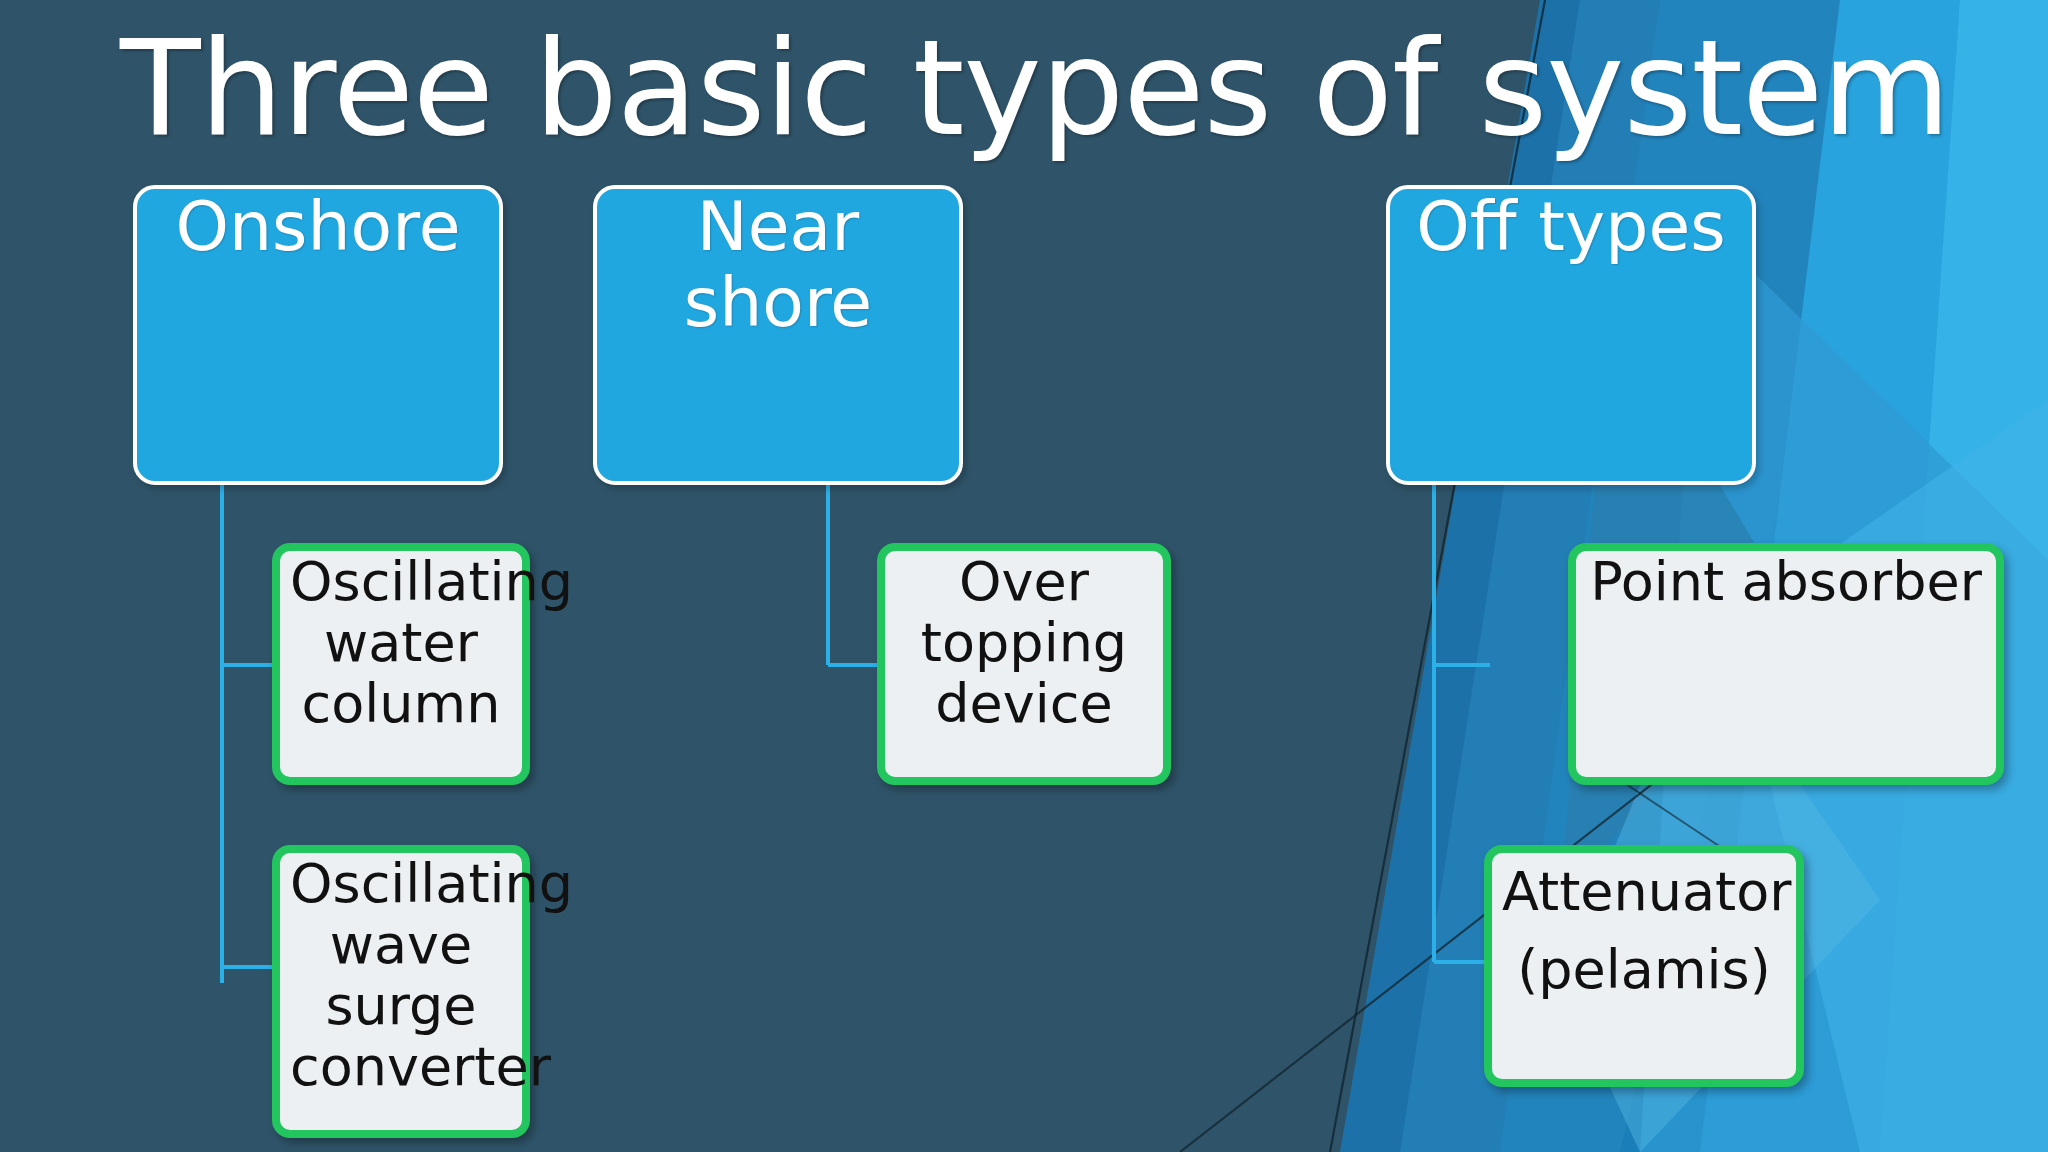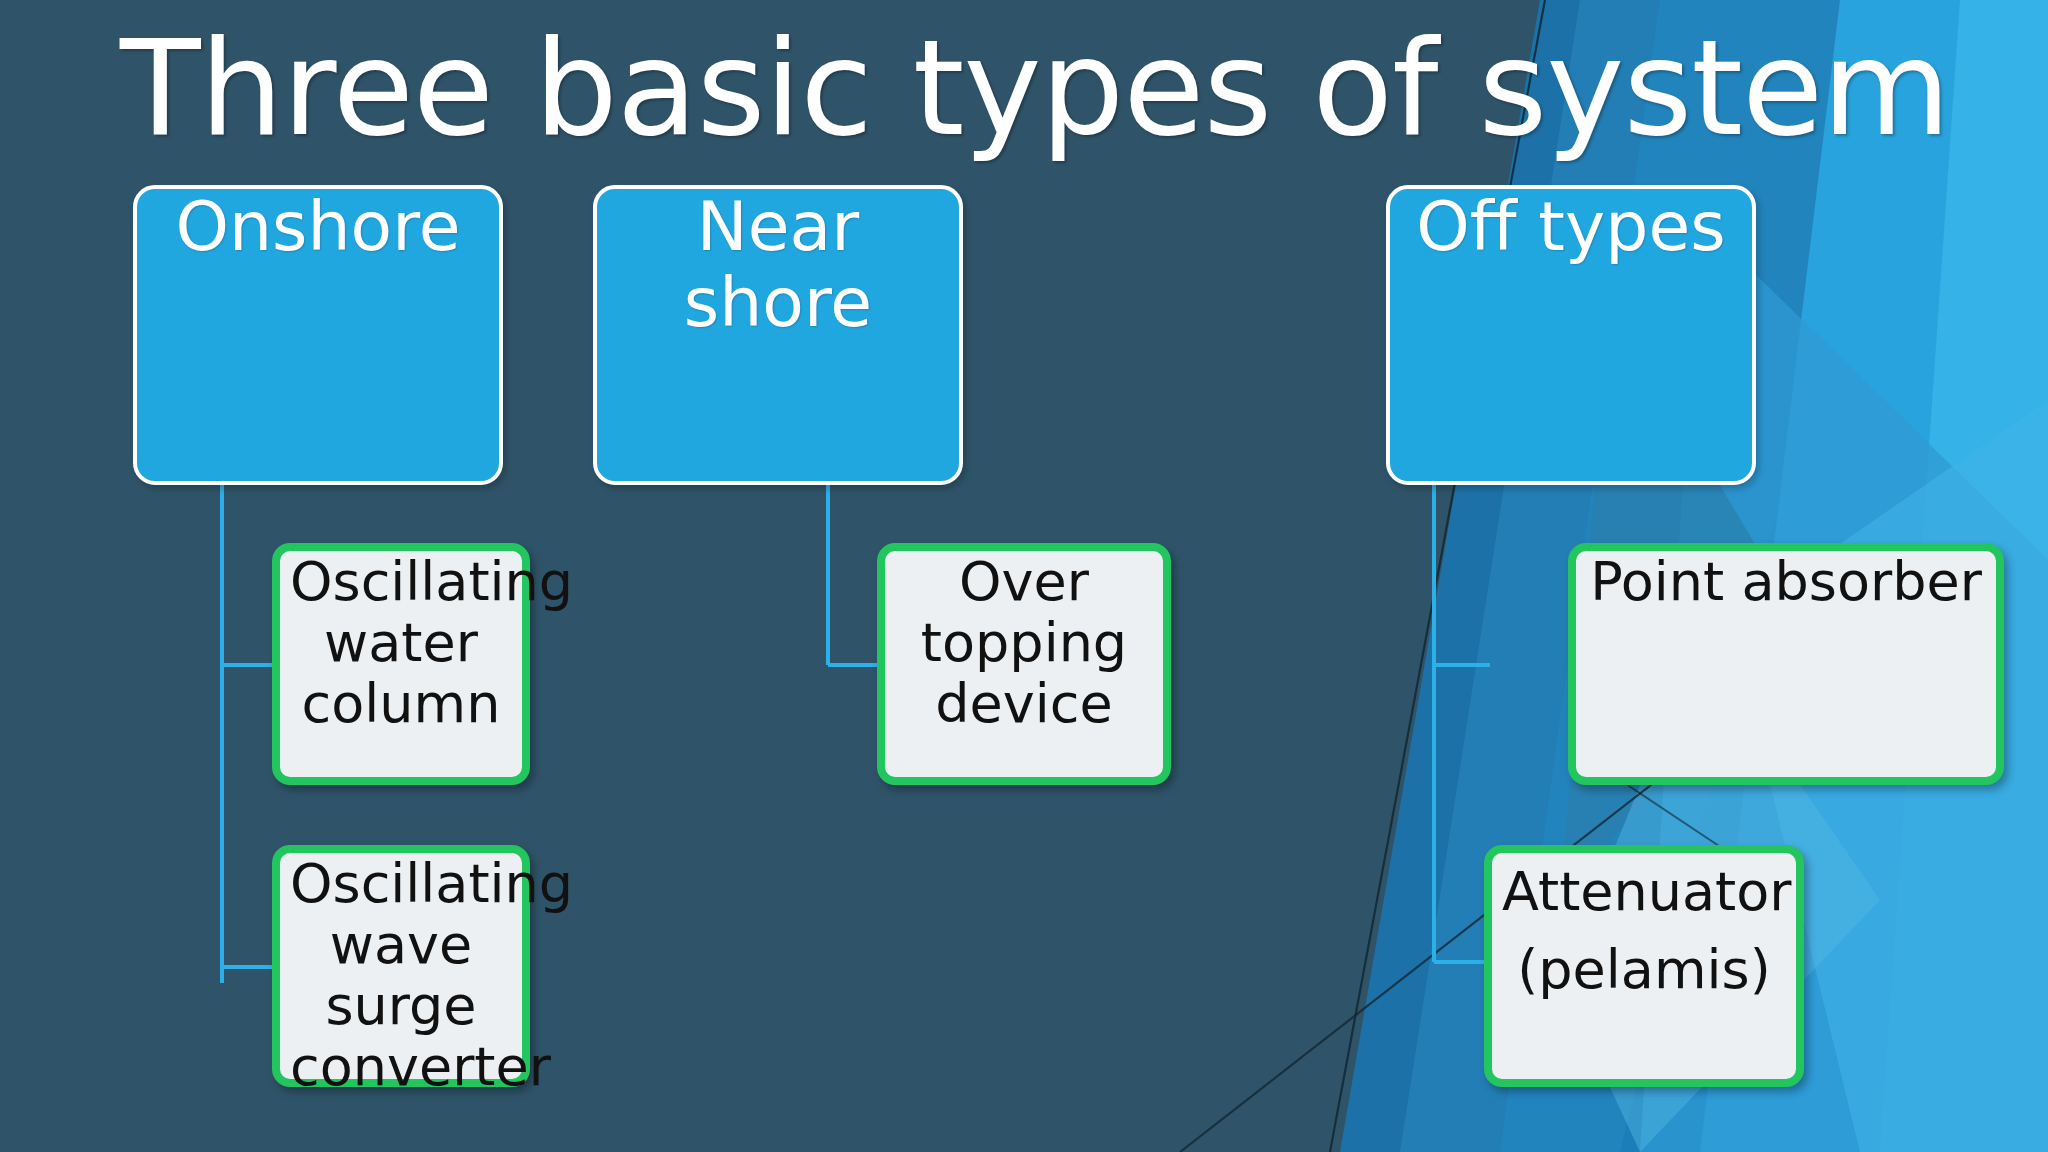--- a/index.html
+++ b/index.html
@@ -104,21 +104,21 @@
   </svg>
 
   <div class="node node-head" style="left:133px; top:185px; width:370px; height:300px;">
     <span class="lbl">Onshore</span>
   </div>
 
   <div class="node node-leaf" style="left:272px; top:543px; width:258px; height:242px;">
     <span class="lbl">Oscillating water column</span>
   </div>
 
-  <div class="node node-leaf" style="left:272px; top:845px; width:258px; height:242px;">
+  <div class="node node-leaf" style="left:272px; top:845px; width:258px; height:293px;">
     <span class="lbl">Oscillating wave surge converter</span>
   </div>
 
   <div class="node node-head" style="left:593px; top:185px; width:370px; height:300px;">
     <span class="lbl">Near shore</span>
   </div>
 
   <div class="node node-leaf" style="left:877px; top:543px; width:294px; height:242px;">
     <span class="lbl">Over topping device</span>
   </div>

